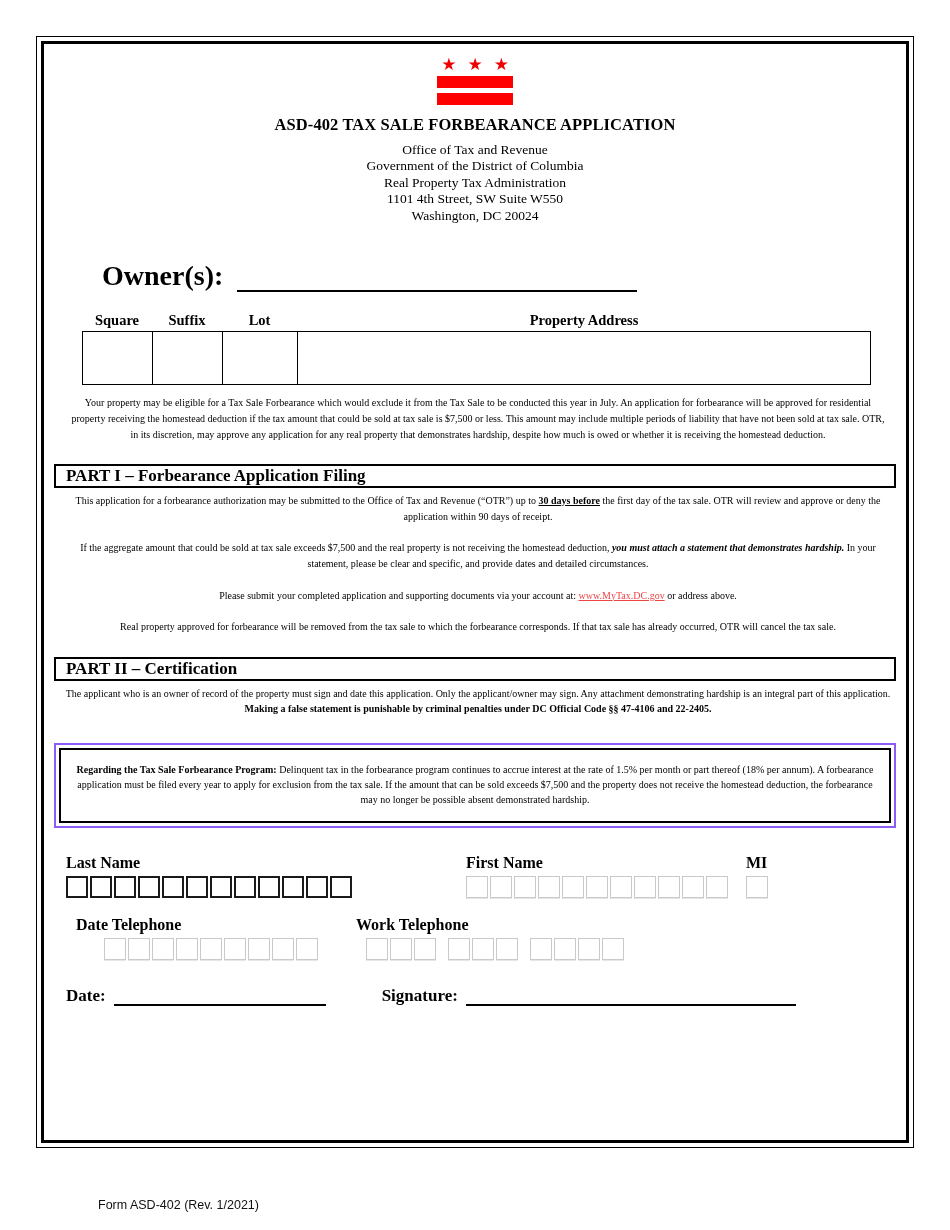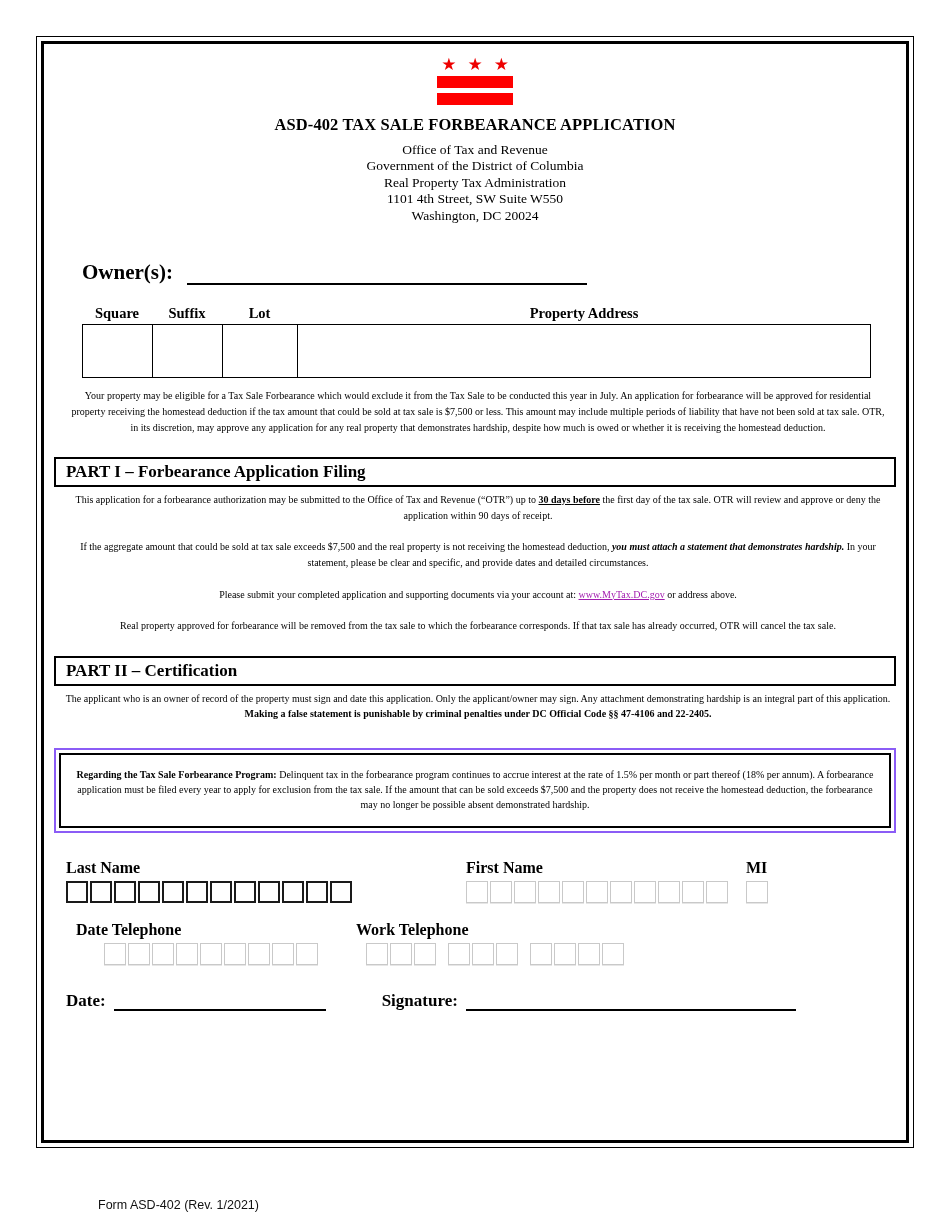--- a/index.html
+++ b/index.html
@@ -87,23 +87,24 @@
   }
 
   
   .owner-row {
     margin-top: 36px;
     display: flex;
     align-items: flex-end;
     padding-left: 28px;
   }
   .owner-label {
-    font-size: 21px;
+    font-size: 28px;
     font-weight: bold;
     white-space: nowrap;
+    margin-left: 20px;
   }
   .owner-rule {
     flex: 0 0 400px;
     border-bottom: 2px solid #000;
     height: 20px;
     margin-left: 14px;
   }
 
   
   .prop-table {
@@ -149,21 +150,21 @@
   .intro-block {
     margin-top: 10px;
     padding-left: 14px;
     padding-right: 8px;
   }
   .intro-block .para { margin: 0; }
 
   
   .part-bar {
     border: 2px solid #000;
-    height: 30px;
+    height: 24px;
     display: flex;
     align-items: center;
     padding-left: 10px;
     box-sizing: border-box;
     margin-top: 22px;
   }
   .part-bar-text {
     font-size: 17px;
     font-weight: bold;
   }
@@ -172,21 +173,21 @@
     padding-left: 8px;
     padding-right: 2px;
   }
   .part-body .para { margin-top: 0; }
   .para + .para { margin-top: 16px; }
 
   .b { font-weight: bold; }
   .bu { font-weight: bold; text-decoration: underline; }
   .bi { font-weight: bold; font-style: italic; }
   .link {
-    color: #a21caf;
+    color: #ef4444;
   }
 
   
   .notice-outer {
     margin-top: 26px;
     border: 2px solid #8b5cf6;
     padding: 3px;
     box-sizing: border-box;
   }
   .notice-inner {

